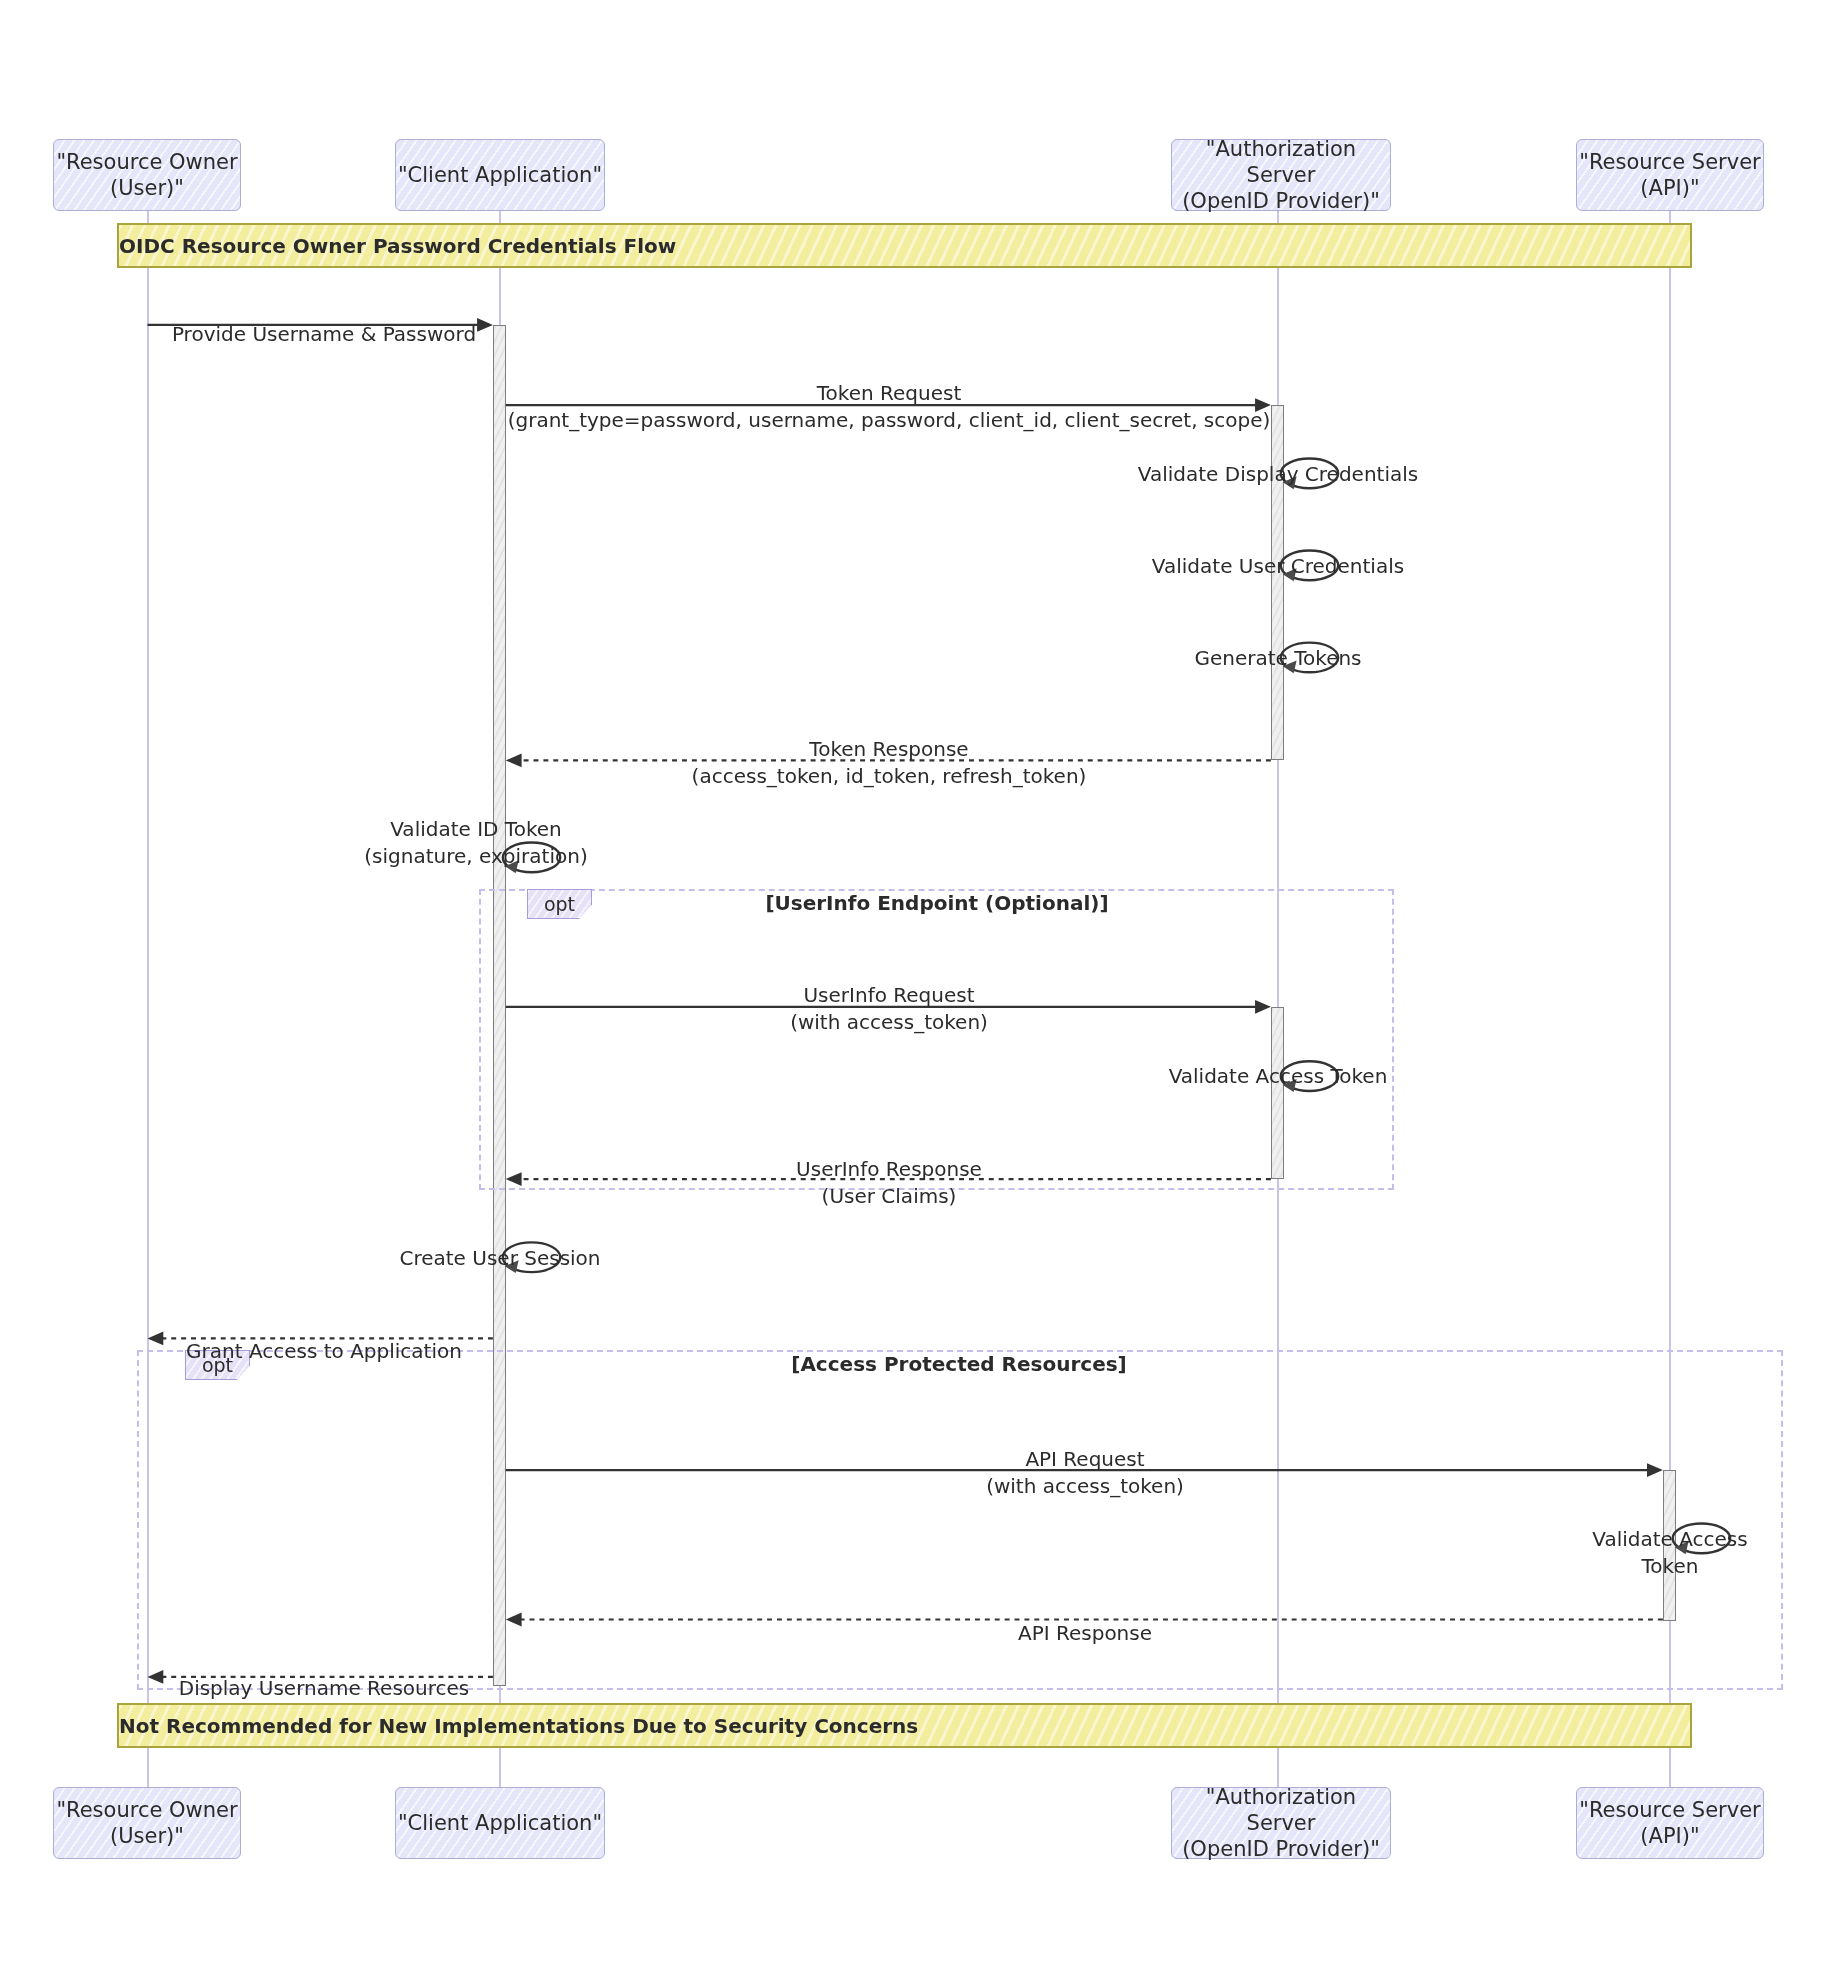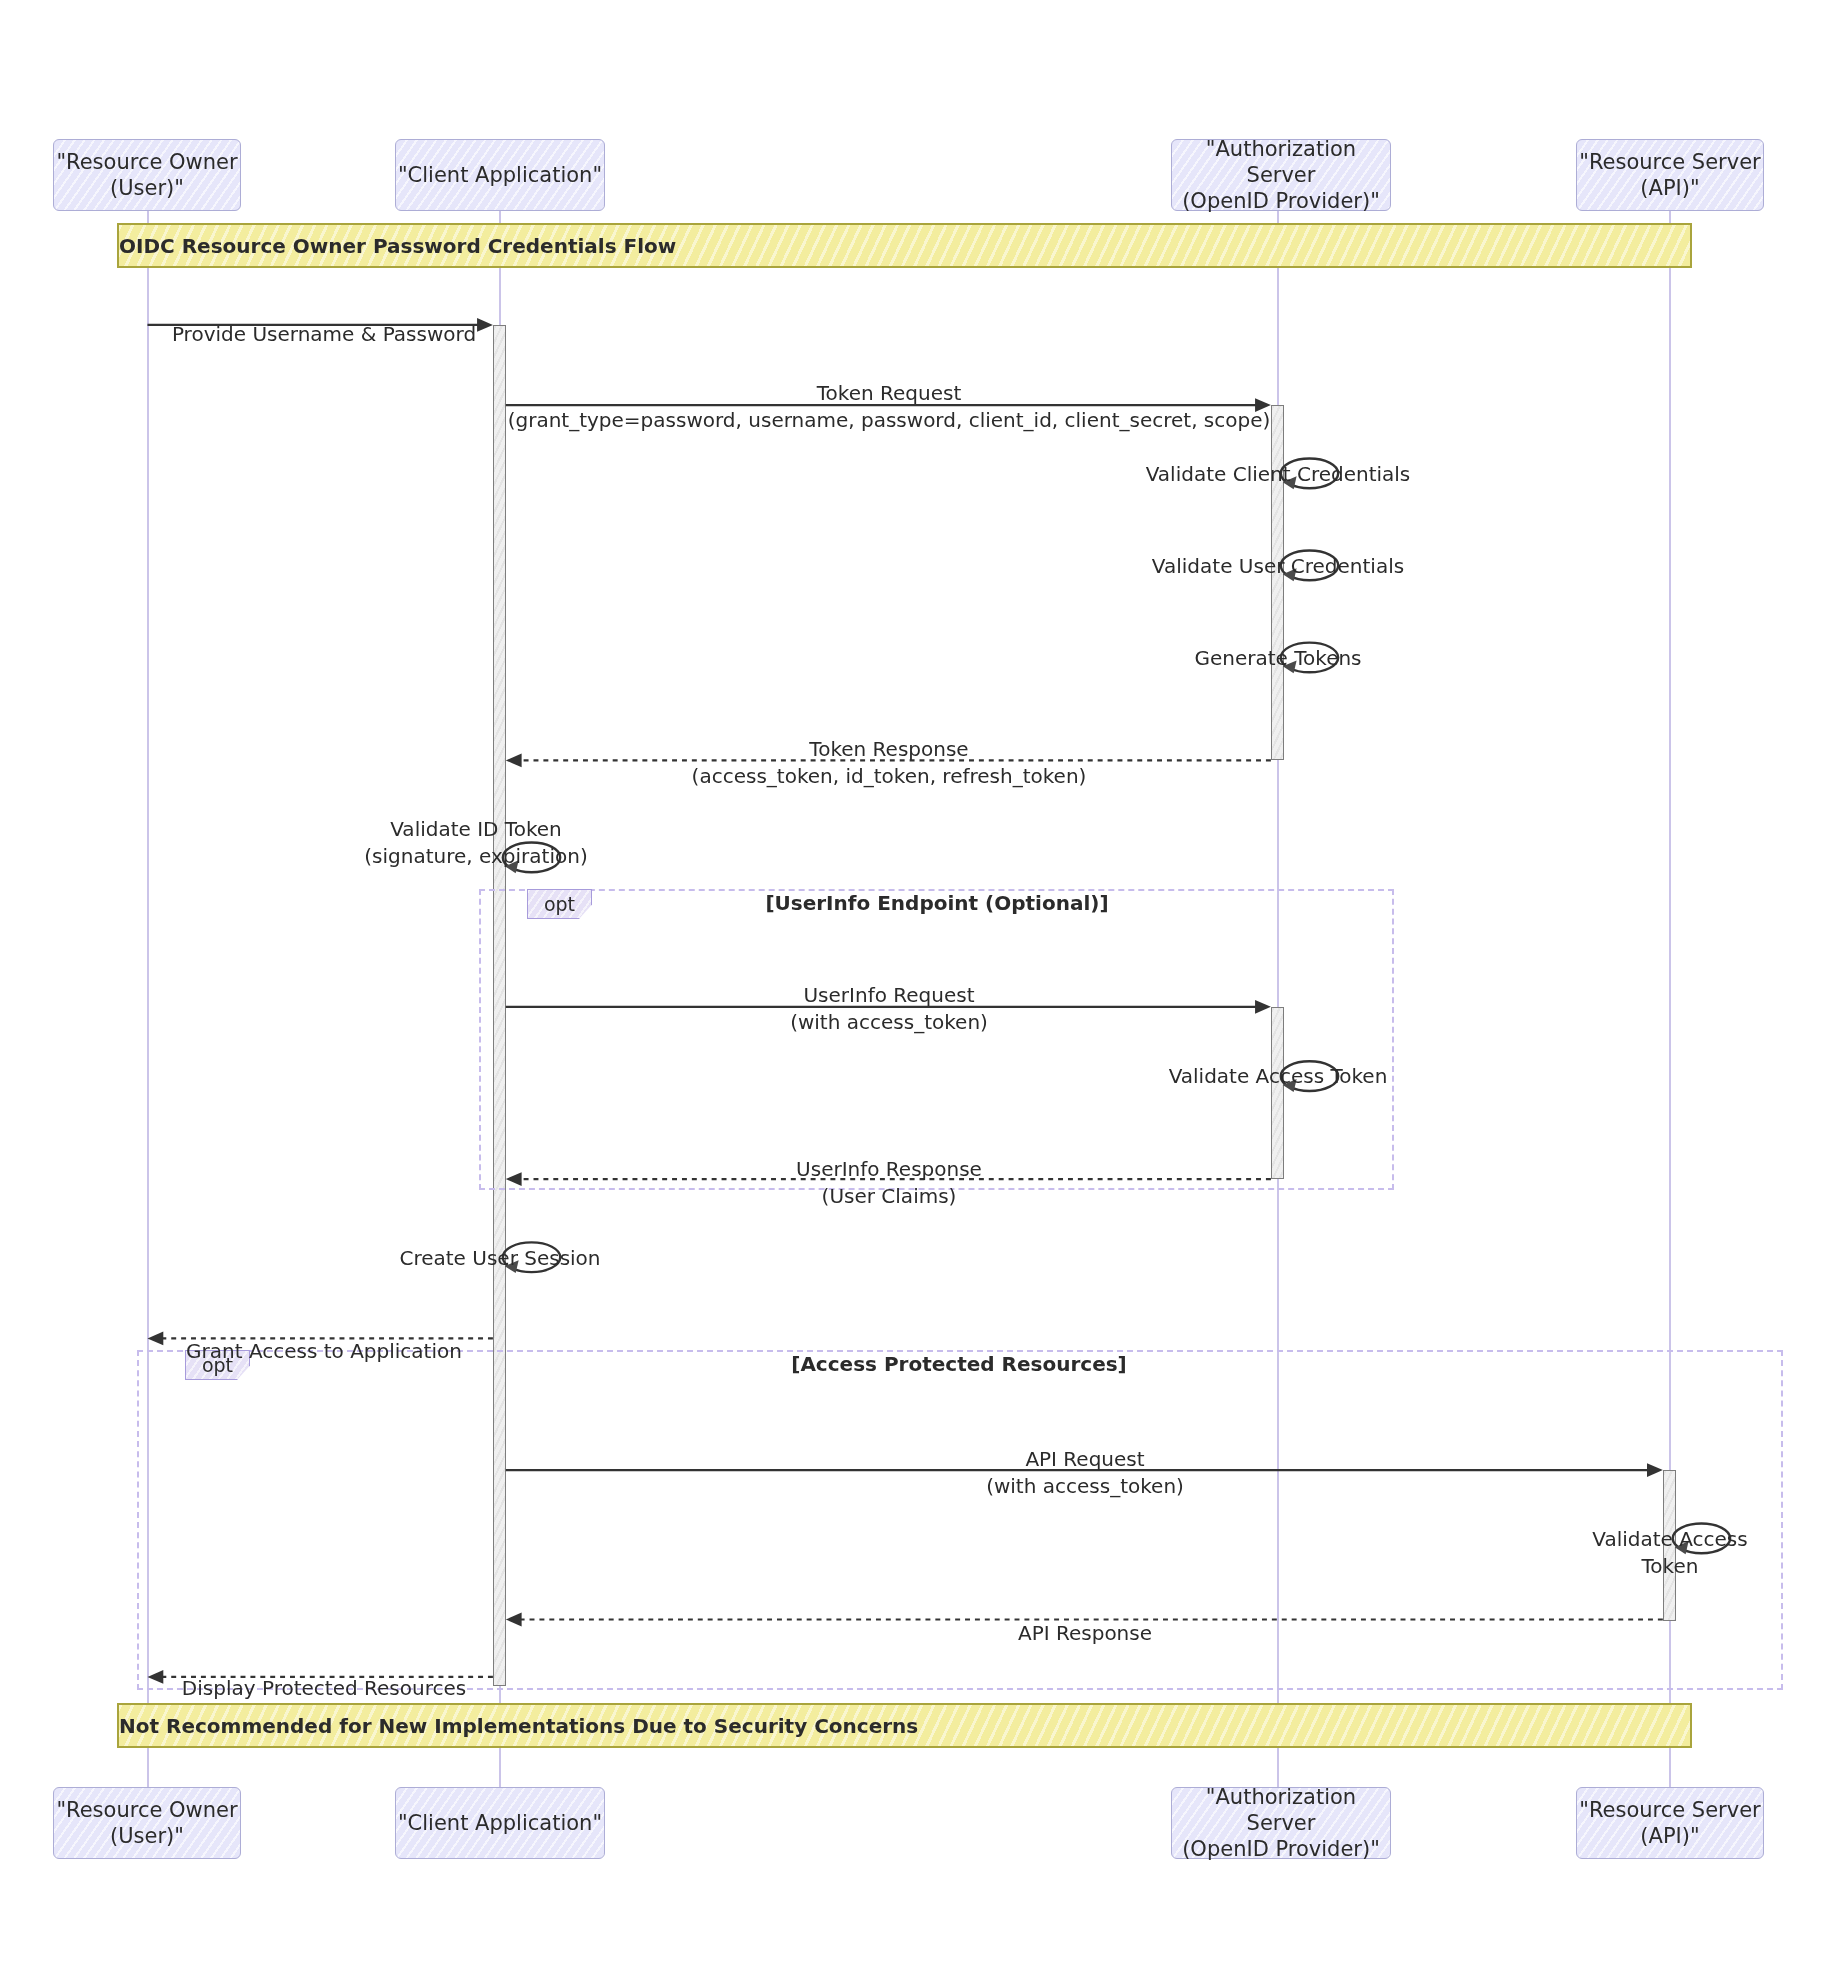--- a/index.html
+++ b/index.html
@@ -184,34 +184,34 @@
 
     <g>
       <line class="arrow-line dashed" x1="498" y1="1694" x2="161" y2="1694"></line>
       <polygon class="arrow-head" points="149,1694 165,1687 165,1701"></polygon>
     </g>
   </svg>
 
   <div class="msg-label" style="left:324px;  top:289px;">Provide Username &amp; Password</div>
   <div class="msg-label" style="left:889px;  top:348px;">Token Request
 (grant_type=password, username, password, client_id, client_secret, scope)</div>
-  <div class="msg-label" style="left:1278px; top:429px;">Validate Client Credentials</div>
+  <div class="msg-label" style="left:1278px; top:429px;">Validate Display Credentials</div>
   <div class="msg-label" style="left:1278px; top:521px;">Validate User Credentials</div>
   <div class="msg-label" style="left:1278px; top:613px;">Generate Tokens</div>
   <div class="msg-label" style="left:889px;  top:704px;">Token Response
 (access_token, id_token, refresh_token)</div>
   <div class="msg-label" style="left:476px;  top:784px;">Validate ID Token
 (signature, expiration)</div>
   <div class="msg-label" style="left:889px;  top:950px;">UserInfo Request
 (with access_token)</div>
   <div class="msg-label" style="left:1278px; top:1031px;">Validate Access Token</div>
   <div class="msg-label" style="left:889px;  top:1124px;">UserInfo Response
 (User Claims)</div>
   <div class="msg-label" style="left:500px;  top:1213px;">Create User Session</div>
   <div class="msg-label" style="left:324px;  top:1306px;">Grant Access to Application</div>
   <div class="msg-label" style="left:1085px; top:1414px;">API Request
 (with access_token)</div>
   <div class="msg-label" style="left:1670px; top:1494px;">Validate Access Token</div>
   <div class="msg-label" style="left:1085px; top:1588px;">API Response</div>
-  <div class="msg-label" style="left:324px;  top:1643px;">Display Protected Resources</div>
+  <div class="msg-label" style="left:324px;  top:1643px;">Display Username Resources</div>
 
 </div>
 
 
 </body></html>

